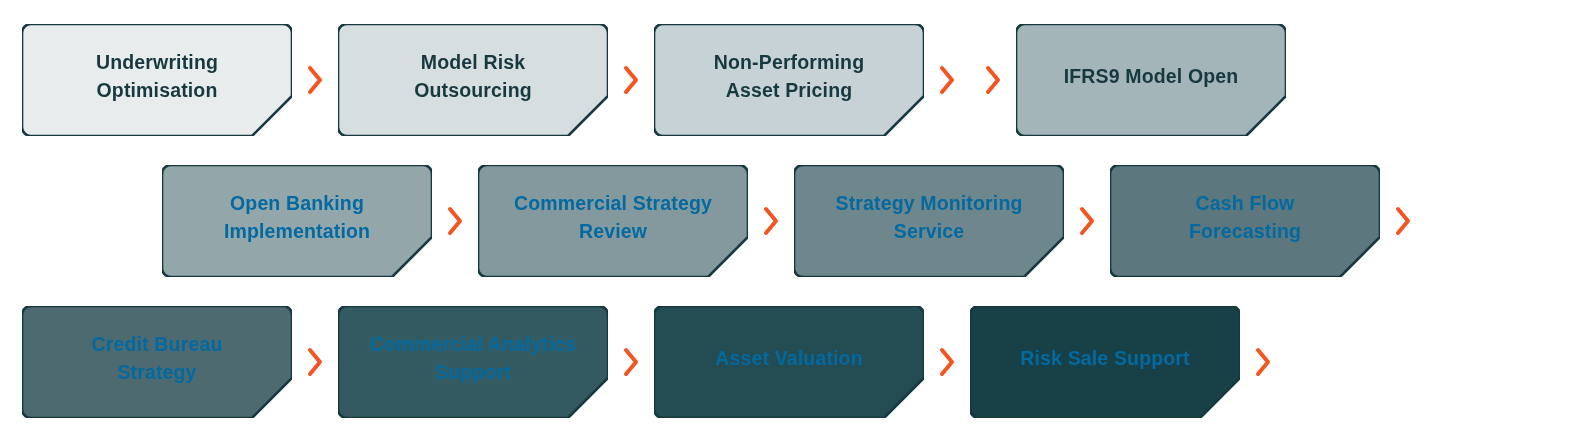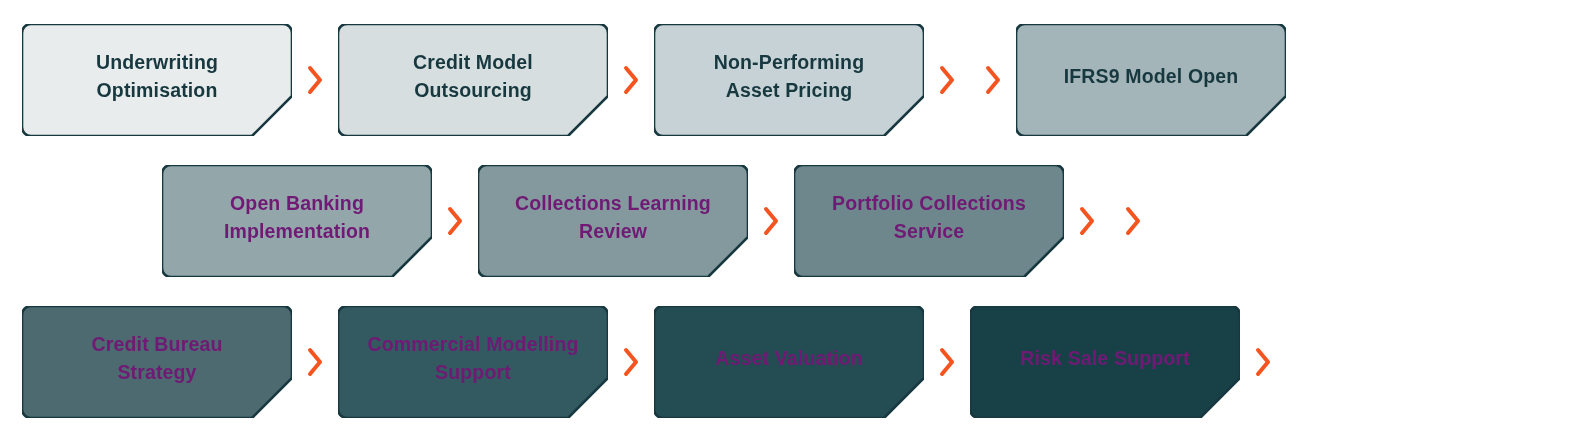--- a/index.html
+++ b/index.html
@@ -62,21 +62,21 @@
     box-sizing: border-box;
     font-size: 19.5px;
     font-weight: bold;
     line-height: 1.42;
     letter-spacing: 0.15px;
     white-space: pre-line;
     pointer-events: none;
   }
 
   .node.dark-text .node-label { color: #17383F; }
-  .node.light-text .node-label { color: #701a75; }
+  .node.light-text .node-label { color: #0369a1; }
 
   
   .chevron {
     flex: 0 0 auto;
     width: 46px;
     height: 112px;
     display: flex;
     align-items: center;
     justify-content: center;
   }
@@ -98,21 +98,21 @@
       </div>
       <div class="chevron">
         <svg width="17" height="30" viewBox="0 0 17 30">
           <path d="M3 3 L13 15 L3 27" fill="none" stroke="#F4541F" stroke-width="4" stroke-linecap="round" stroke-linejoin="round"></path>
         </svg>
       </div>
       <div class="node dark-text">
         <svg class="node-shape" viewBox="0 0 270 112" preserveAspectRatio="none">
           <path d="M 9 0 H 261 A 9 9 0 0 1 270 9 V 72 L 230 112 H 9 A 9 9 0 0 1 0 103 V 9 A 9 9 0 0 1 9 0 Z" fill="#D7DEDF" stroke="#17383F" stroke-width="2.6" stroke-linejoin="round"></path>
         </svg>
-        <div class="node-label">Credit Model
+        <div class="node-label">Model Risk
 Outsourcing</div>
       </div>
       <div class="chevron">
         <svg width="17" height="30" viewBox="0 0 17 30">
           <path d="M3 3 L13 15 L3 27" fill="none" stroke="#F4541F" stroke-width="4" stroke-linecap="round" stroke-linejoin="round"></path>
         </svg>
       </div>
       <div class="node dark-text">
         <svg class="node-shape" viewBox="0 0 270 112" preserveAspectRatio="none">
           <path d="M 9 0 H 261 A 9 9 0 0 1 270 9 V 72 L 230 112 H 9 A 9 9 0 0 1 0 103 V 9 A 9 9 0 0 1 9 0 Z" fill="#C6D2D5" stroke="#17383F" stroke-width="2.6" stroke-linejoin="round"></path>
@@ -147,39 +147,46 @@
       </div>
       <div class="chevron">
         <svg width="17" height="30" viewBox="0 0 17 30">
           <path d="M3 3 L13 15 L3 27" fill="none" stroke="#F4541F" stroke-width="4" stroke-linecap="round" stroke-linejoin="round"></path>
         </svg>
       </div>
       <div class="node light-text">
         <svg class="node-shape" viewBox="0 0 270 112" preserveAspectRatio="none">
           <path d="M 9 0 H 261 A 9 9 0 0 1 270 9 V 72 L 230 112 H 9 A 9 9 0 0 1 0 103 V 9 A 9 9 0 0 1 9 0 Z" fill="#83999E" stroke="#17383F" stroke-width="2.6" stroke-linejoin="round"></path>
         </svg>
-        <div class="node-label">Collections Learning
+        <div class="node-label">Commercial Strategy
 Review</div>
       </div>
       <div class="chevron">
         <svg width="17" height="30" viewBox="0 0 17 30">
           <path d="M3 3 L13 15 L3 27" fill="none" stroke="#F4541F" stroke-width="4" stroke-linecap="round" stroke-linejoin="round"></path>
         </svg>
       </div>
       <div class="node light-text">
         <svg class="node-shape" viewBox="0 0 270 112" preserveAspectRatio="none">
           <path d="M 9 0 H 261 A 9 9 0 0 1 270 9 V 72 L 230 112 H 9 A 9 9 0 0 1 0 103 V 9 A 9 9 0 0 1 9 0 Z" fill="#6D878C" stroke="#17383F" stroke-width="2.6" stroke-linejoin="round"></path>
         </svg>
-        <div class="node-label">Portfolio Collections
+        <div class="node-label">Strategy Monitoring
 Service</div>
       </div>
       <div class="chevron">
         <svg width="17" height="30" viewBox="0 0 17 30">
           <path d="M3 3 L13 15 L3 27" fill="none" stroke="#F4541F" stroke-width="4" stroke-linecap="round" stroke-linejoin="round"></path>
         </svg>
+      </div>
+      <div class="node light-text">
+        <svg class="node-shape" viewBox="0 0 270 112" preserveAspectRatio="none">
+          <path d="M 9 0 H 261 A 9 9 0 0 1 270 9 V 72 L 230 112 H 9 A 9 9 0 0 1 0 103 V 9 A 9 9 0 0 1 9 0 Z" fill="#5C777D" stroke="#17383F" stroke-width="2.6" stroke-linejoin="round"></path>
+        </svg>
+        <div class="node-label">Cash Flow
+Forecasting</div>
       </div>
       <div class="chevron">
         <svg width="17" height="30" viewBox="0 0 17 30">
           <path d="M3 3 L13 15 L3 27" fill="none" stroke="#F4541F" stroke-width="4" stroke-linecap="round" stroke-linejoin="round"></path>
         </svg>
       </div>
     </div>
     <div class="flow-row row-3" style="left: 22px;">
       <div class="node light-text">
         <svg class="node-shape" viewBox="0 0 270 112" preserveAspectRatio="none">
@@ -190,21 +197,21 @@
       </div>
       <div class="chevron">
         <svg width="17" height="30" viewBox="0 0 17 30">
           <path d="M3 3 L13 15 L3 27" fill="none" stroke="#F4541F" stroke-width="4" stroke-linecap="round" stroke-linejoin="round"></path>
         </svg>
       </div>
       <div class="node light-text">
         <svg class="node-shape" viewBox="0 0 270 112" preserveAspectRatio="none">
           <path d="M 9 0 H 261 A 9 9 0 0 1 270 9 V 72 L 230 112 H 9 A 9 9 0 0 1 0 103 V 9 A 9 9 0 0 1 9 0 Z" fill="#335A60" stroke="#17383F" stroke-width="2.6" stroke-linejoin="round"></path>
         </svg>
-        <div class="node-label">Commercial Modelling
+        <div class="node-label">Commercial Analytics
 Support</div>
       </div>
       <div class="chevron">
         <svg width="17" height="30" viewBox="0 0 17 30">
           <path d="M3 3 L13 15 L3 27" fill="none" stroke="#F4541F" stroke-width="4" stroke-linecap="round" stroke-linejoin="round"></path>
         </svg>
       </div>
       <div class="node light-text">
         <svg class="node-shape" viewBox="0 0 270 112" preserveAspectRatio="none">
           <path d="M 9 0 H 261 A 9 9 0 0 1 270 9 V 72 L 230 112 H 9 A 9 9 0 0 1 0 103 V 9 A 9 9 0 0 1 9 0 Z" fill="#244C53" stroke="#17383F" stroke-width="2.6" stroke-linejoin="round"></path>

